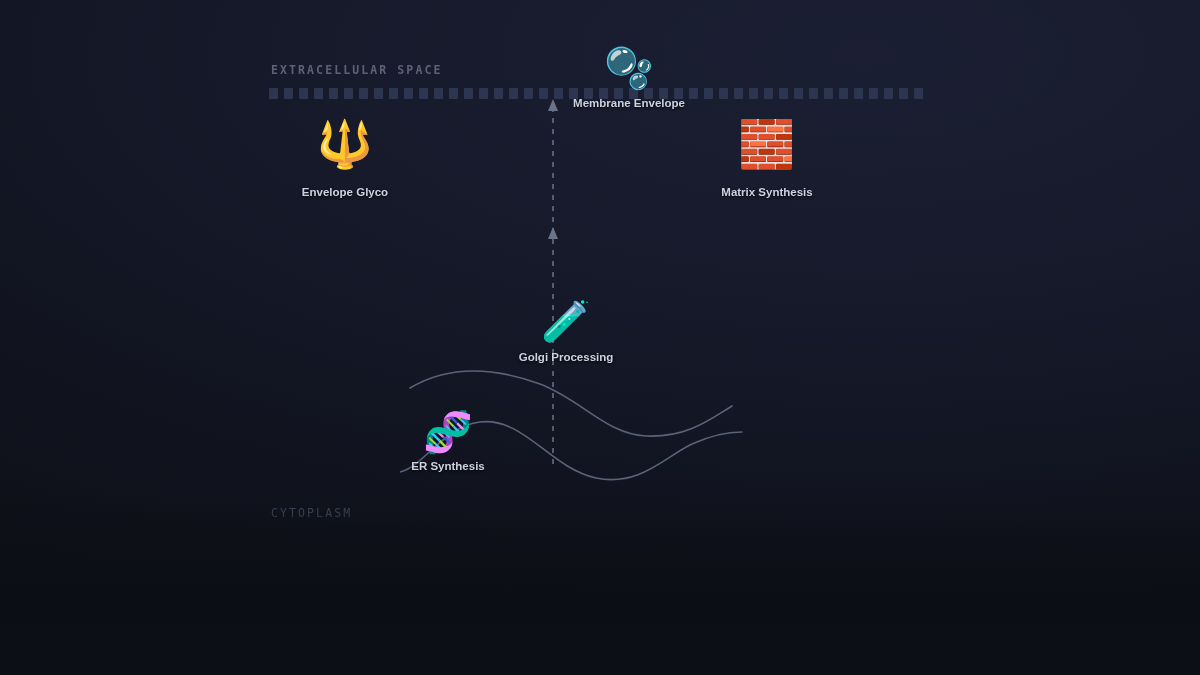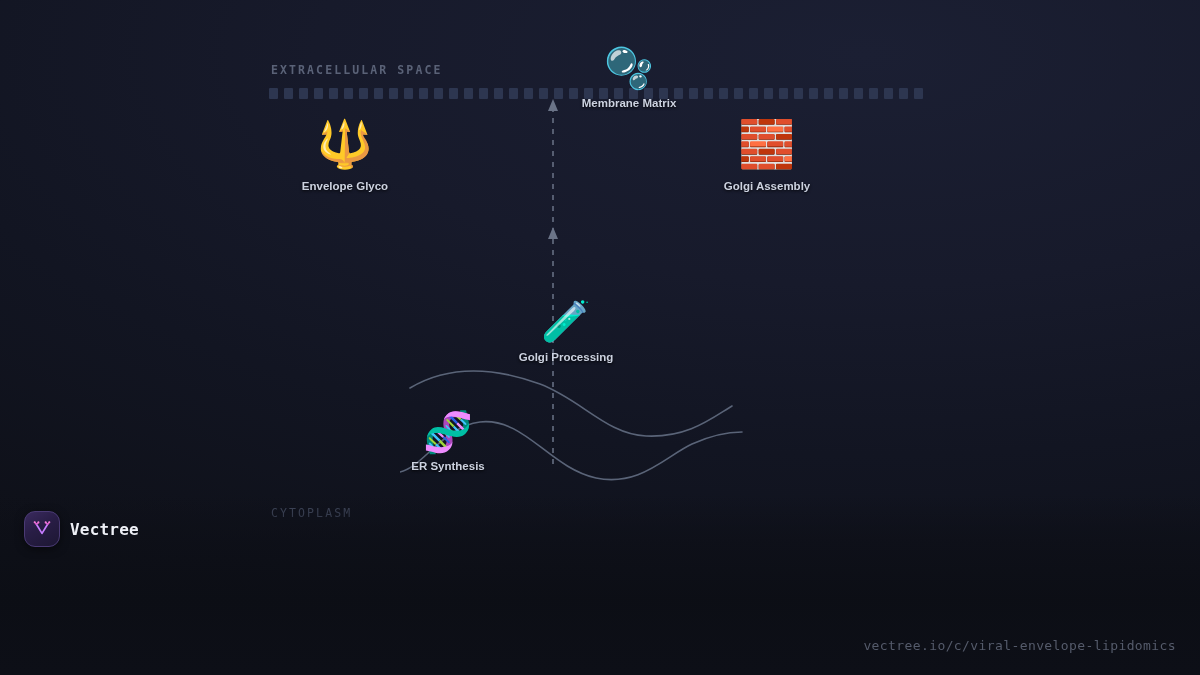--- a/index.html
+++ b/index.html
@@ -85,21 +85,21 @@
   .node .emoji {
     font-size: 46px;
     line-height: 1;
     height: 52px;
     display: flex;
     align-items: center;
     justify-content: center;
     user-select: none;
   }
   .node .node-label {
-    margin-top: 10px;
+    margin-top: 16px;
     font-size: 11.5px;
     font-weight: bold;
     color: #ccd2e0;
     white-space: nowrap;
     text-shadow: 0 1px 3px rgba(0,0,0,0.85);
   }
 
   #node-envelope-glyco { left: 345px; top: 118px; }
   #node-matrix-assembly { left: 767px; top: 118px; }
   #node-membrane-budding {
@@ -245,51 +245,36 @@
     <polygon points="13,132 18,144 8,144" fill="#6b7488"></polygon>
   </svg>
 
   <div class="node" id="node-envelope-glyco">
     <div class="emoji">🔱</div>
     <div class="node-label">Envelope Glyco</div>
   </div>
 
   <div class="node" id="node-membrane-budding">
     <div class="emoji">🫧</div>
-    <div class="node-label">Membrane Matrix</div>
+    <div class="node-label">Membrane Envelope</div>
   </div>
 
   <div class="node" id="node-matrix-assembly">
     <div class="emoji">🧱</div>
-    <div class="node-label">Golgi Assembly</div>
+    <div class="node-label">Matrix Synthesis</div>
   </div>
 
   <div class="node" id="node-golgi">
     <div class="emoji">🧪</div>
     <div class="node-label">Golgi Processing</div>
   </div>
 
   <div class="node" id="node-er-synthesis">
     <div class="emoji">🧬</div>
     <div class="node-label">ER Synthesis</div>
   </div>
 
   <div id="footer"></div>
 
-  <div id="brand">
-    <div id="brand-mark">
-      <svg width="20" height="20" viewBox="0 0 20 20">
-        <path d="M4.4 5.2 L10 14.4 L15.6 5.2" fill="none" stroke="#c77dff" stroke-width="1.7" stroke-linecap="round" stroke-linejoin="round"></path>
-        <path d="M4.4 5.2 L2.7 3.2 M4.4 5.2 L6.4 3.4" fill="none" stroke="#e05fd0" stroke-width="1.4" stroke-linecap="round"></path>
-        <path d="M15.6 5.2 L13.7 3.4 M15.6 5.2 L17.3 3.2" fill="none" stroke="#e05fd0" stroke-width="1.4" stroke-linecap="round"></path>
-        <circle cx="2.7" cy="3.2" r="1.05" fill="#ef7ad8"></circle>
-        <circle cx="6.4" cy="3.4" r="1.05" fill="#ef7ad8"></circle>
-        <circle cx="13.7" cy="3.4" r="1.05" fill="#ef7ad8"></circle>
-        <circle cx="17.3" cy="3.2" r="1.05" fill="#ef7ad8"></circle>
-      </svg>
-    </div>
-    <div id="brand-name">Vectree</div>
-  </div>
-
-
-  <div id="url">vectree.io/c/viral-envelope-lipidomics</div>
+
+
 
 </div>
 
 </body></html>

